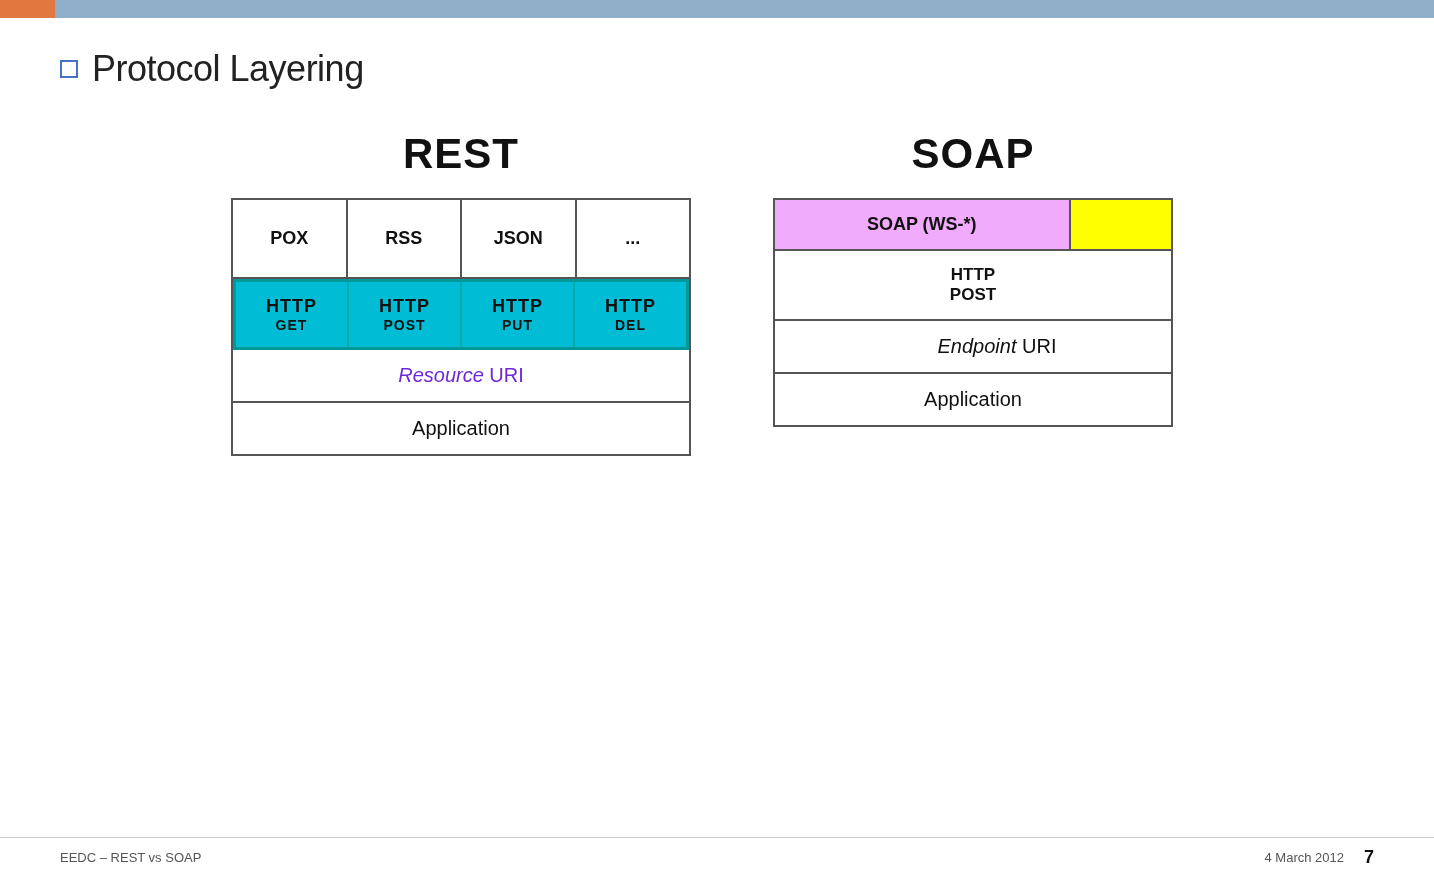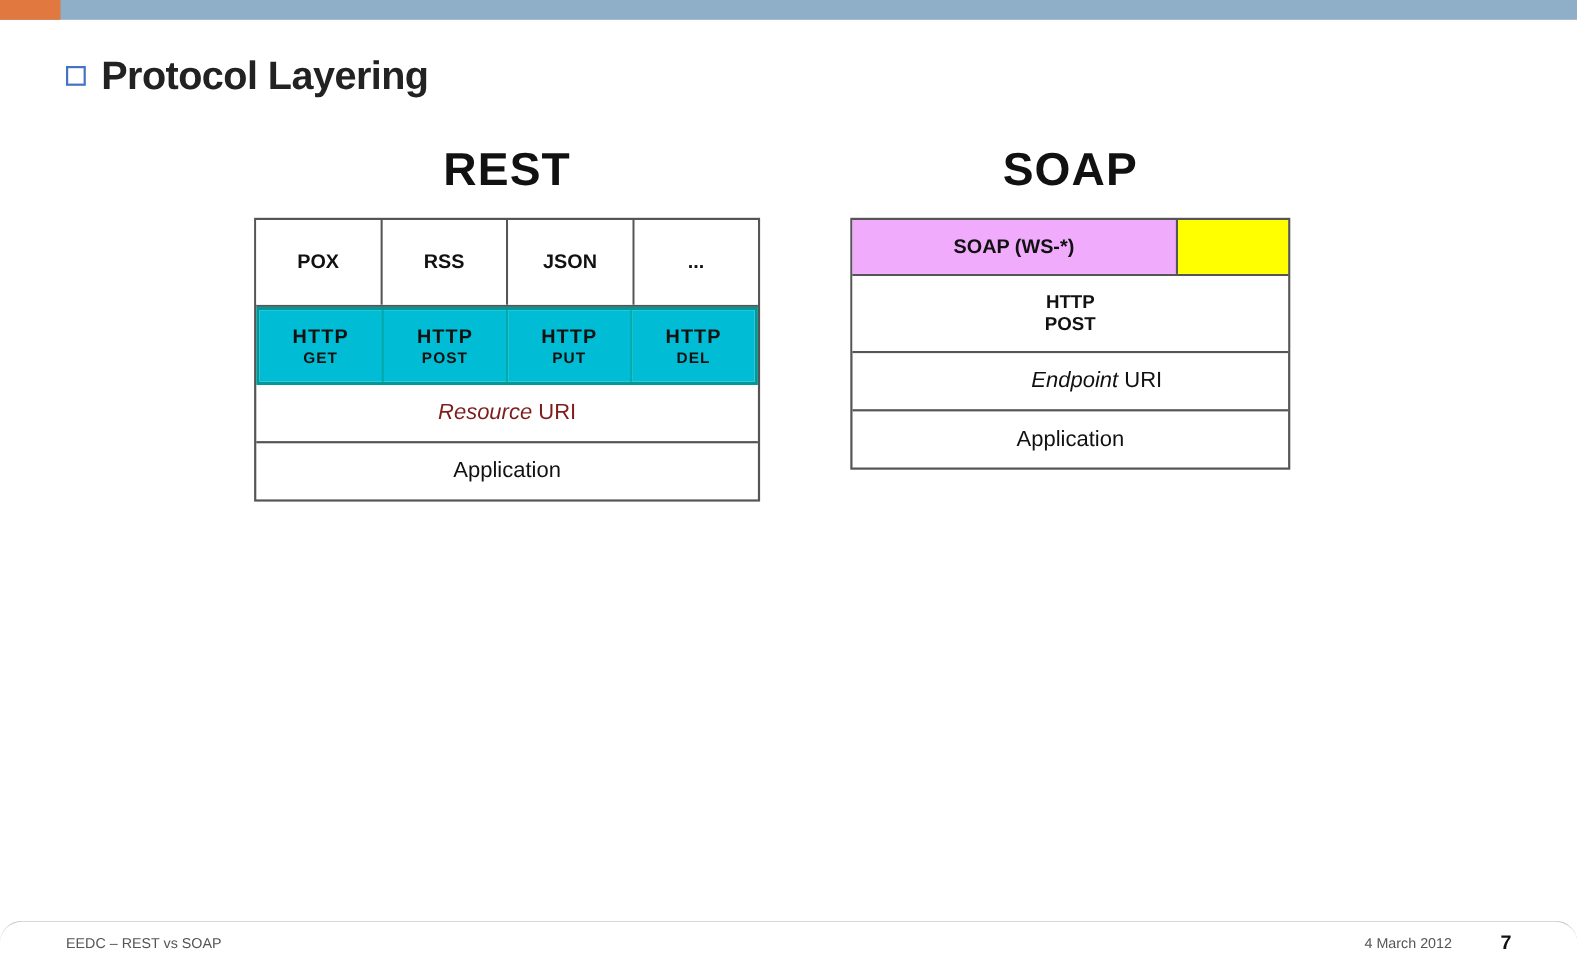--- a/index.html
+++ b/index.html
@@ -50,21 +50,21 @@
     .title-checkbox {
       width: 18px;
       height: 18px;
       border: 2px solid #4472c4;
       background: white;
       margin-right: 14px;
       flex-shrink: 0;
     }
     .slide-title {
       font-size: 36px;
-      font-weight: 700;
+      font-weight: 400;
       color: #222;
       letter-spacing: -0.5px;
     }
 
     
     .diagrams-row {
       display: flex;
       flex-direction: row;
       justify-content: center;
       align-items: flex-start;
@@ -135,21 +135,21 @@
       font-size: 14px;
       font-weight: 900;
       letter-spacing: 1px;
     }
 
     .rest-uri-row {
       border-bottom: 2px solid #555;
       padding: 14px 8px;
       text-align: center;
       font-size: 20px;
-      color: #7f1d1d;
+      color: #6d28d9;
     }
     .rest-uri-row em {
       font-style: italic;
     }
 
     .rest-app-row {
       padding: 14px 8px;
       text-align: center;
       font-size: 20px;
       color: #111;
@@ -239,31 +239,30 @@
     .footer {
       position: absolute;
       bottom: 0;
       left: 0;
       right: 0;
       height: 40px;
       display: flex;
       align-items: center;
       padding: 0 60px;
       border-top: 1px solid #ccc;
-      border-radius: 20px;
     }
     .footer-left {
       font-size: 13px;
       color: #555;
       flex: 1;
     }
     .footer-right {
       display: flex;
       align-items: center;
-      gap: 44px;
+      gap: 20px;
     }
     .footer-date {
       font-size: 13px;
       color: #555;
     }
     .footer-page {
       font-size: 18px;
       font-weight: 900;
       color: #111;
     }

